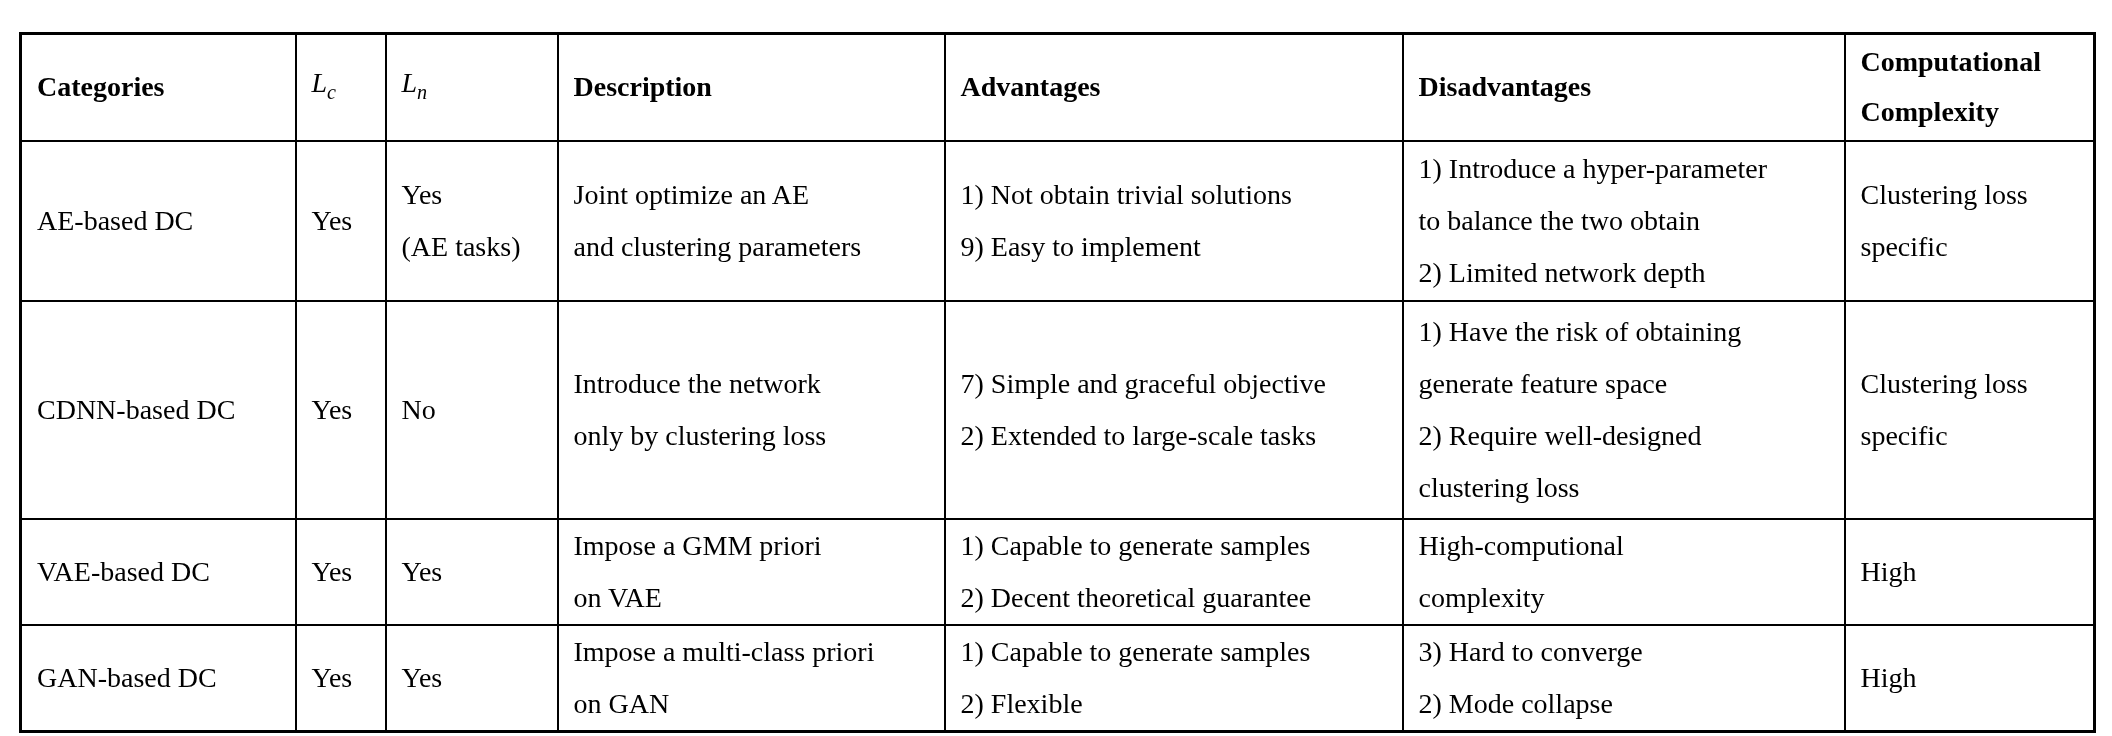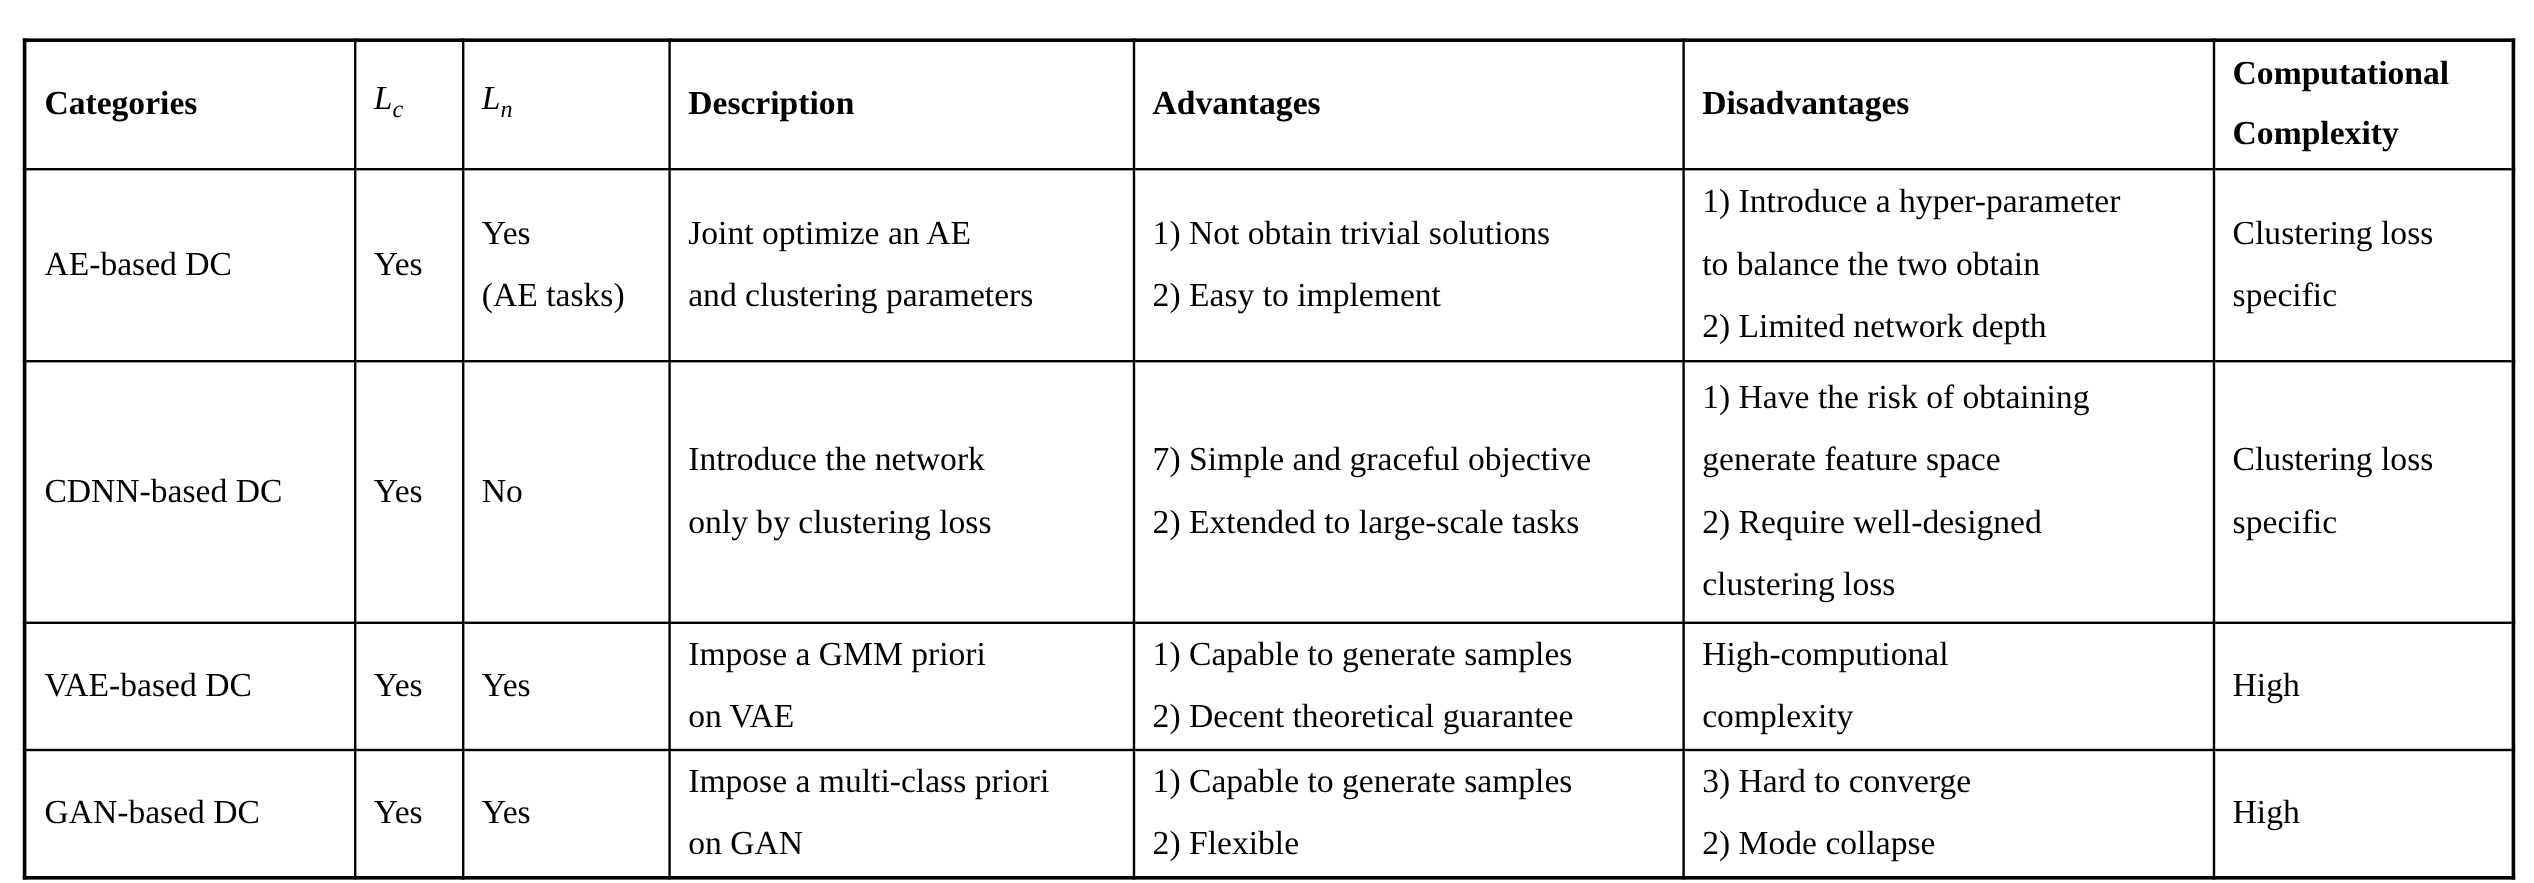--- a/index.html
+++ b/index.html
@@ -102,21 +102,21 @@
           </td>
         <td>
             <div>
               <div class="line">Joint optimize an AE</div>
               <div class="line">and clustering parameters</div>
             </div>
           </td>
         <td>
             <div>
               <div class="line">1) Not obtain trivial solutions</div>
-              <div class="line">2) Easy to implement</div>
+              <div class="line">9) Easy to implement</div>
             </div>
           </td>
         <td>
             <div>
               <div class="line">1) Introduce a hyper-parameter</div>
               <div class="line">to balance the two obtain</div>
               <div class="line">2) Limited network depth</div>
             </div>
           </td>
         <td>

